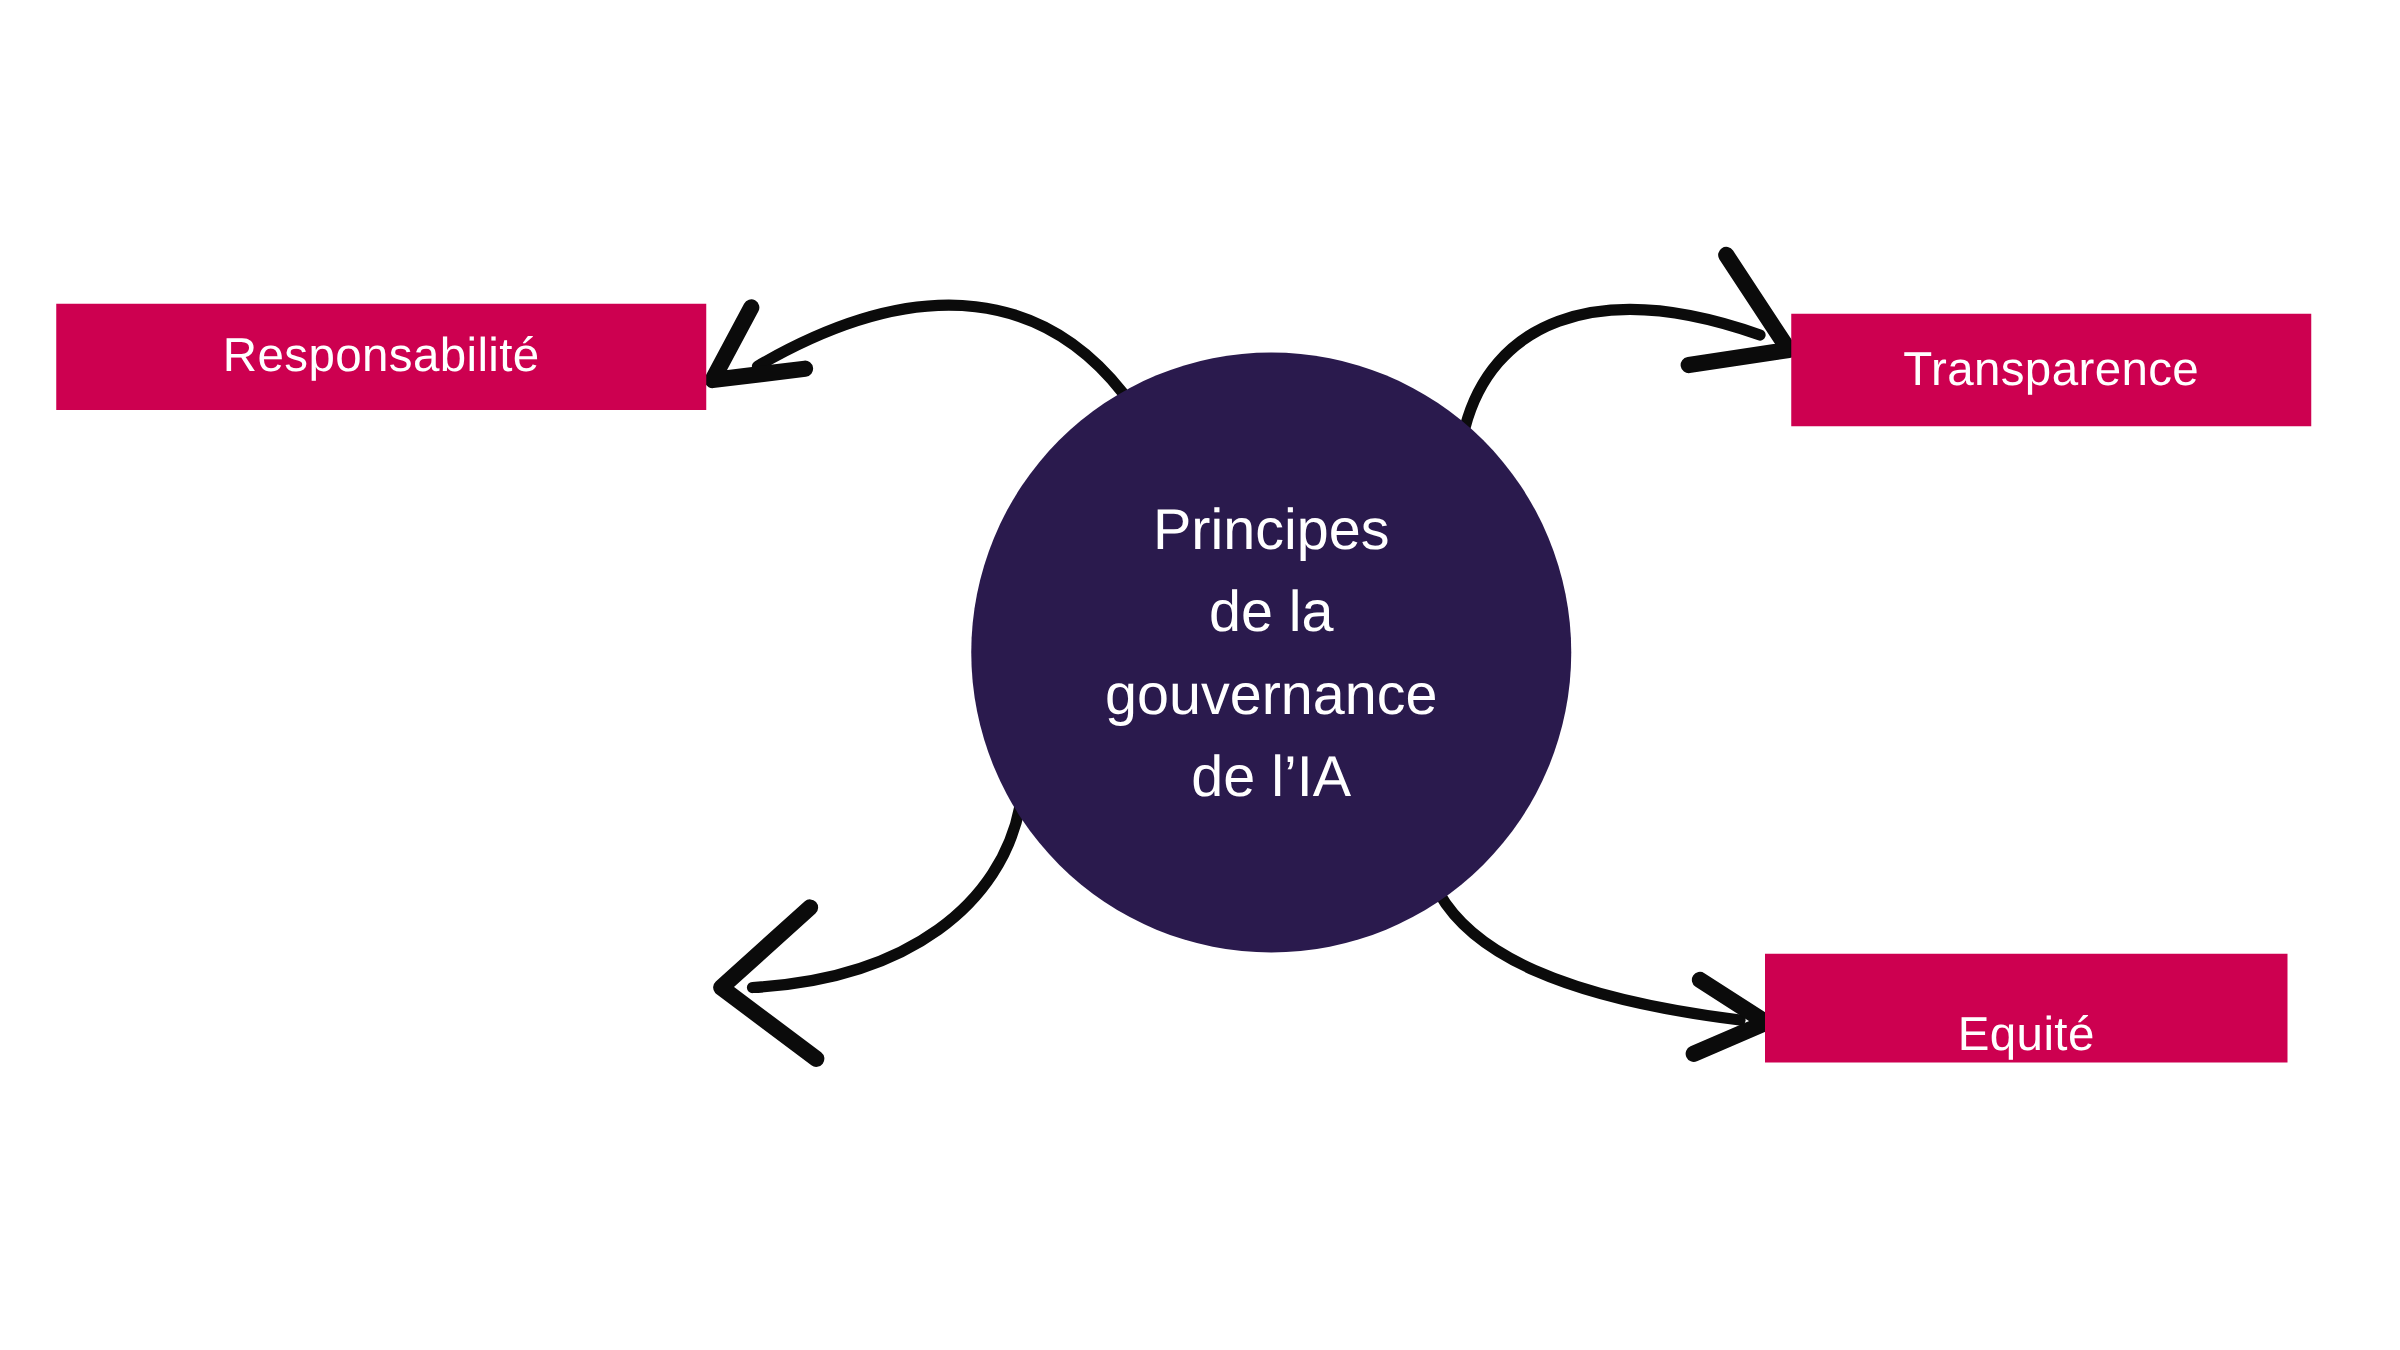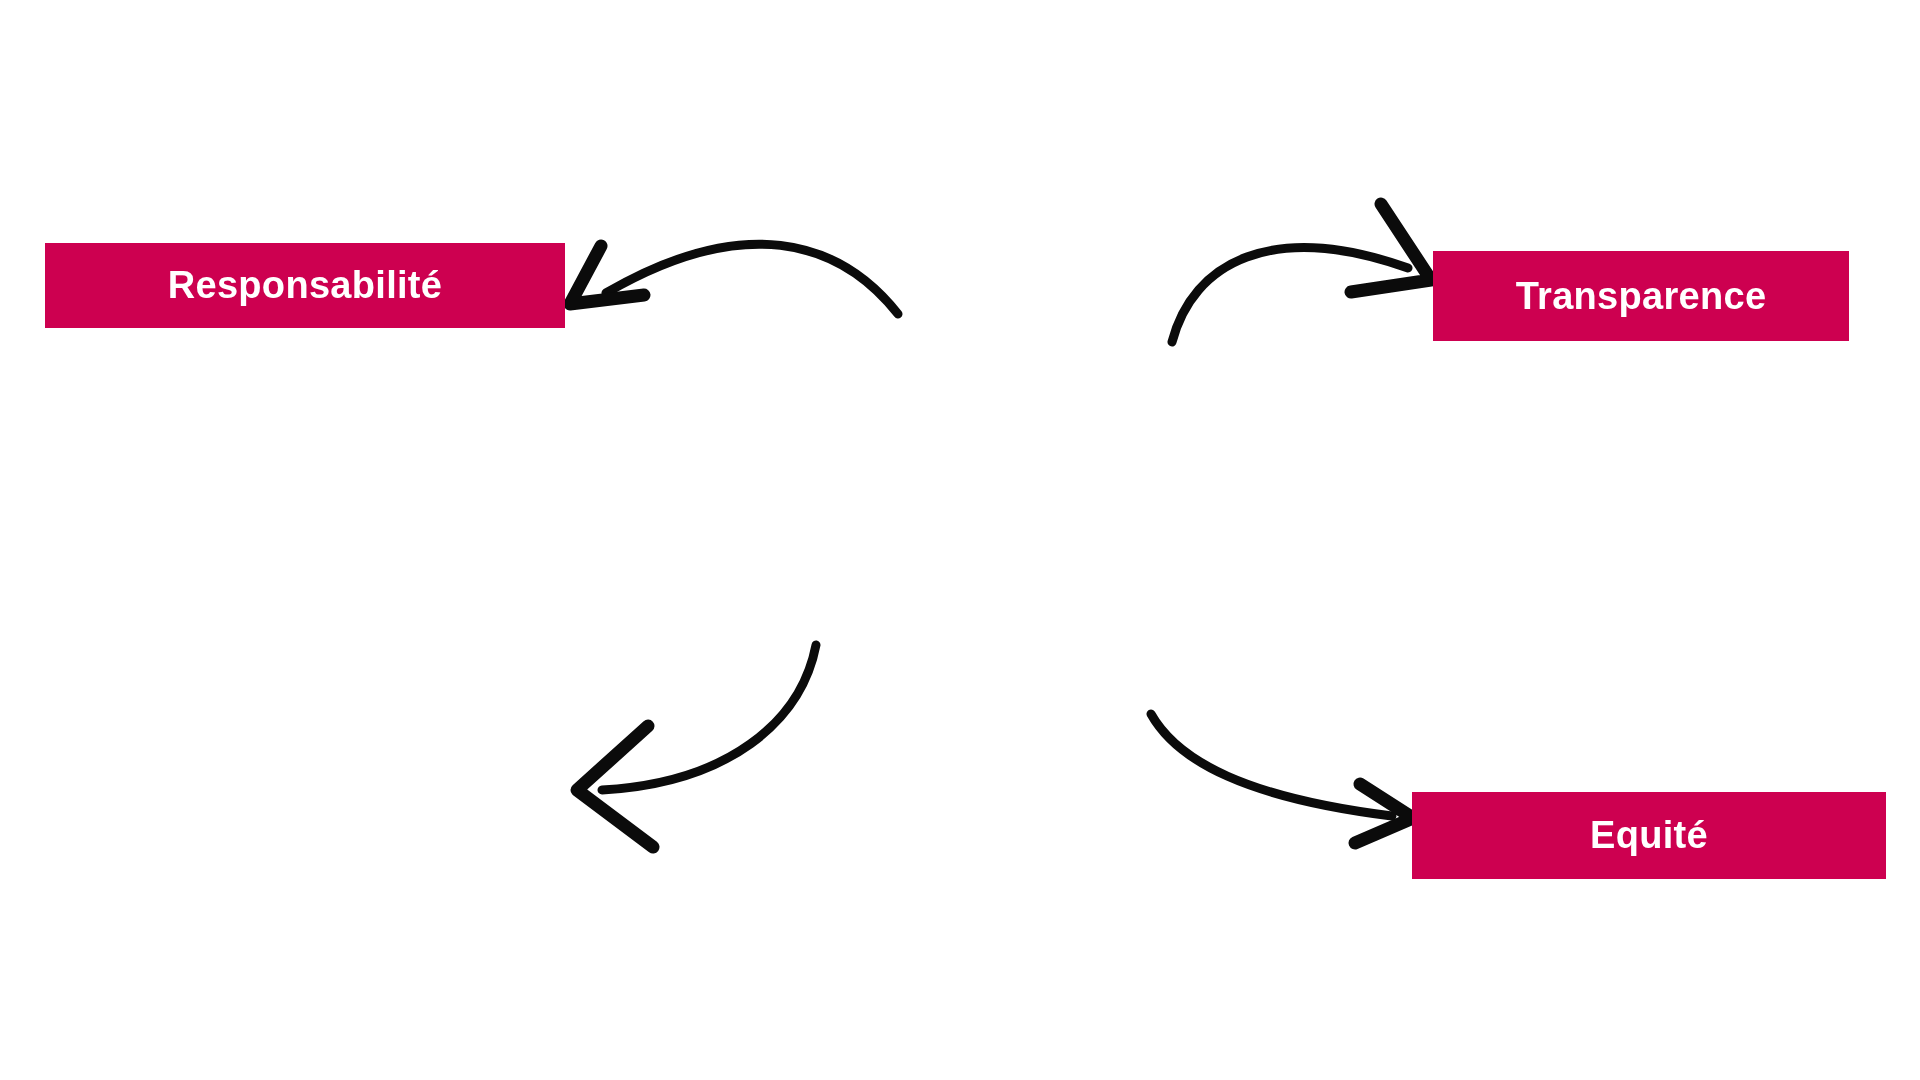--- a/index.html
+++ b/index.html
@@ -10,34 +10,34 @@
     --bg:#ffffff;
   }
   html,body{margin:0;padding:0;}
   body{
     width:1920px;height:1080px;
     background:var(--bg);
     font-family:"Liberation Sans", sans-serif;
     overflow:hidden;
     position:relative;
   }
-  .stage{position:absolute;inset:0;width:1920px;height:1080px;font-weight:bold;}
+  .stage{position:absolute;inset:0;width:1920px;height:1080px;}
   .node{
     position:absolute;
     background:var(--pink);
     color:var(--label);
     display:flex;align-items:center;justify-content:center;
     font-size:38px;
     letter-spacing:.3px;
     white-space:nowrap;
   }
   #node-top-left    {left:45px;  top:243px; width:520px; height:85px;}
   #node-top-right   {left:1433px;top:251px; width:416px; height:90px;}
   #node-bottom-left {left:57px;  top:740px; width:518px; height:88px;}
-  #node-bottom-right{left:1412px;top:792px; width:474px; height:87px;}
+  #node-bottom-right{left:1412px;top:763px; width:418px; height:87px;align-items:flex-end;}
   .center-circle{
     position:absolute;
     left:777px;top:282px;width:480px;height:480px;
     background:var(--purple);
     border-radius:50%;
     display:flex;flex-direction:column;align-items:center;justify-content:center;
     color:var(--label);
     font-size:46px;
     line-height:66px;
     text-align:center;
@@ -82,14 +82,20 @@
 
   <div class="node" id="node-top-right">
     <span>Transparence</span>
   </div>
 
 
   <div class="node" id="node-bottom-right">
     <span>Equité</span>
   </div>
 
+  <div class="center-circle">
+    <div>Principes</div>
+    <div>de la</div>
+    <div>gouvernance</div>
+    <div>de l’IA</div>
+  </div>
 
 </div>
 
 </body></html>

